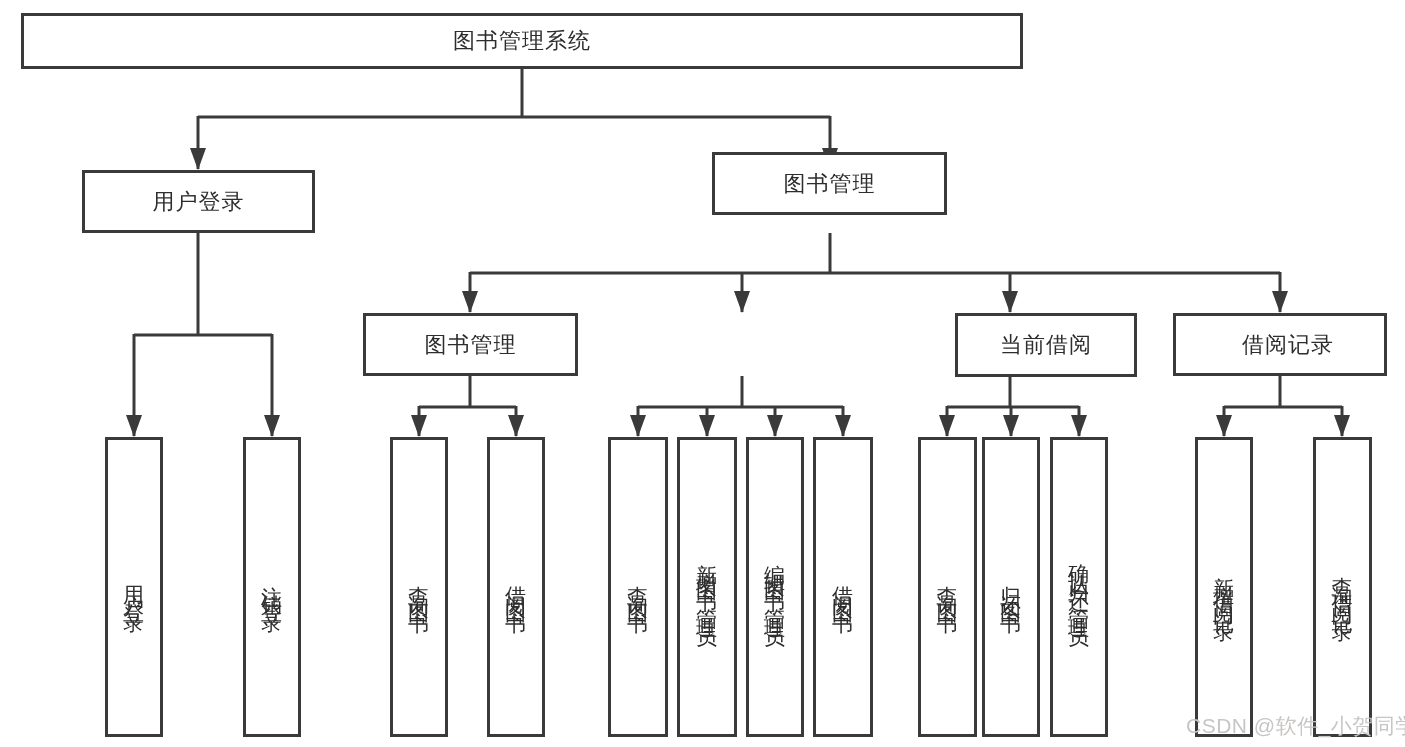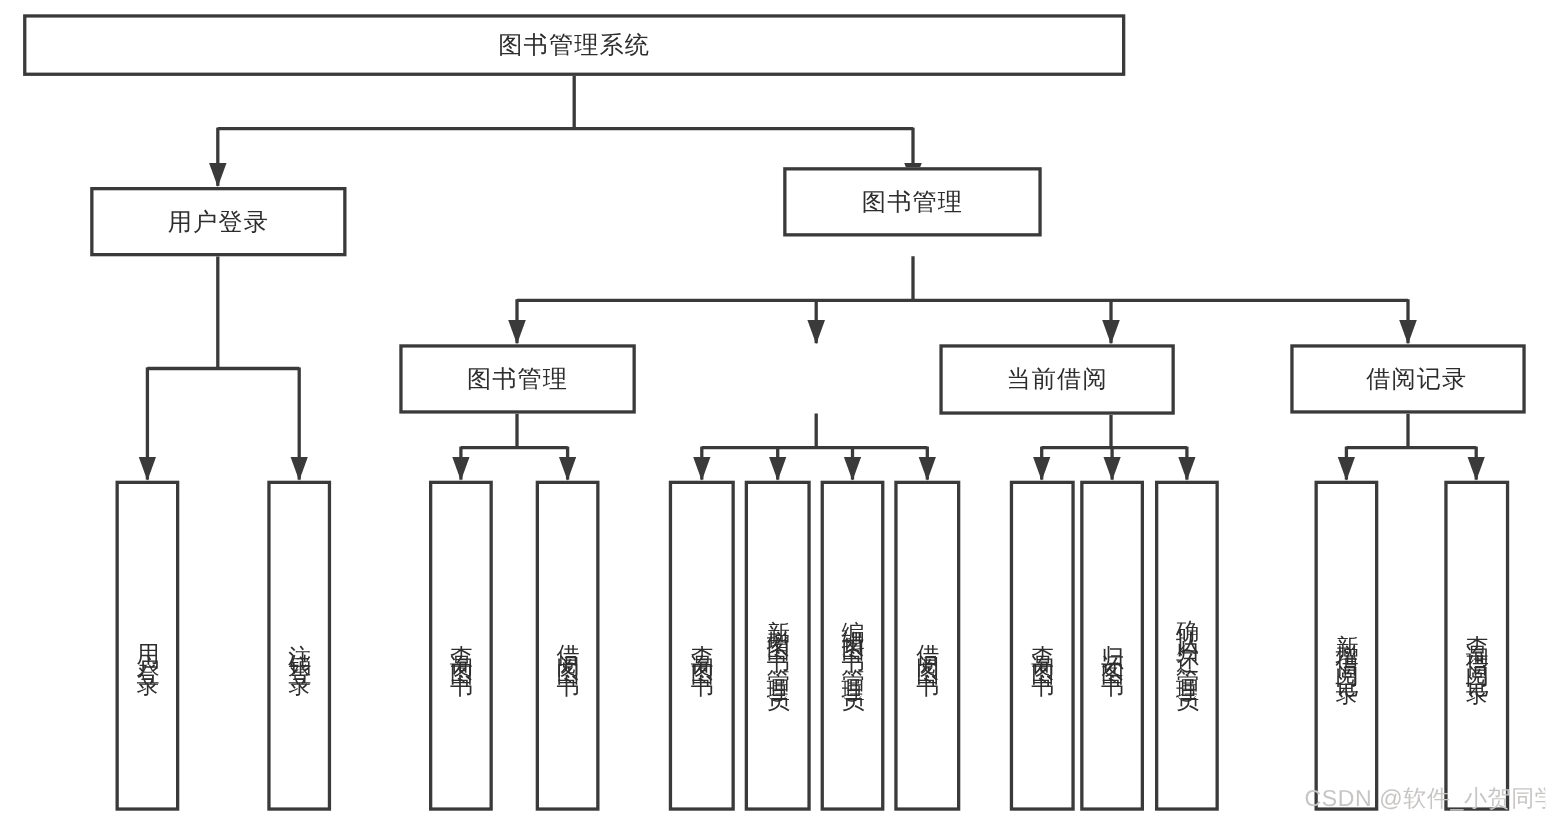--- a/index.html
+++ b/index.html
@@ -106,21 +106,21 @@
   <div class="node h-node" style="left:82px; top:170px; width:233px; height:63px;">
     <span>用户登录</span>
   </div>
   <div class="node h-node" style="left:712px; top:152px; width:235px; height:63px;">
     <span>图书管理</span>
   </div>
 
   <div class="node h-node" style="left:363px; top:313px; width:215px; height:63px;">
     <span>图书管理</span>
   </div>
-  <div class="node h-node" style="left:854px; top:313px; width:214px; height:64px;">
+  <div class="node h-node" style="left:955px; top:313px; width:182px; height:64px;">
     <span>当前借阅</span>
   </div>
   <div class="node h-node" style="left:1173px; top:313px; width:214px; height:63px;padding-left:16px;">
     <span>借阅记录</span>
   </div>
 
   <div class="node leaf" style="left:105px;">
     <span class="v-text">用户登录</span>
   </div>
   <div class="node leaf" style="left:243px;">

